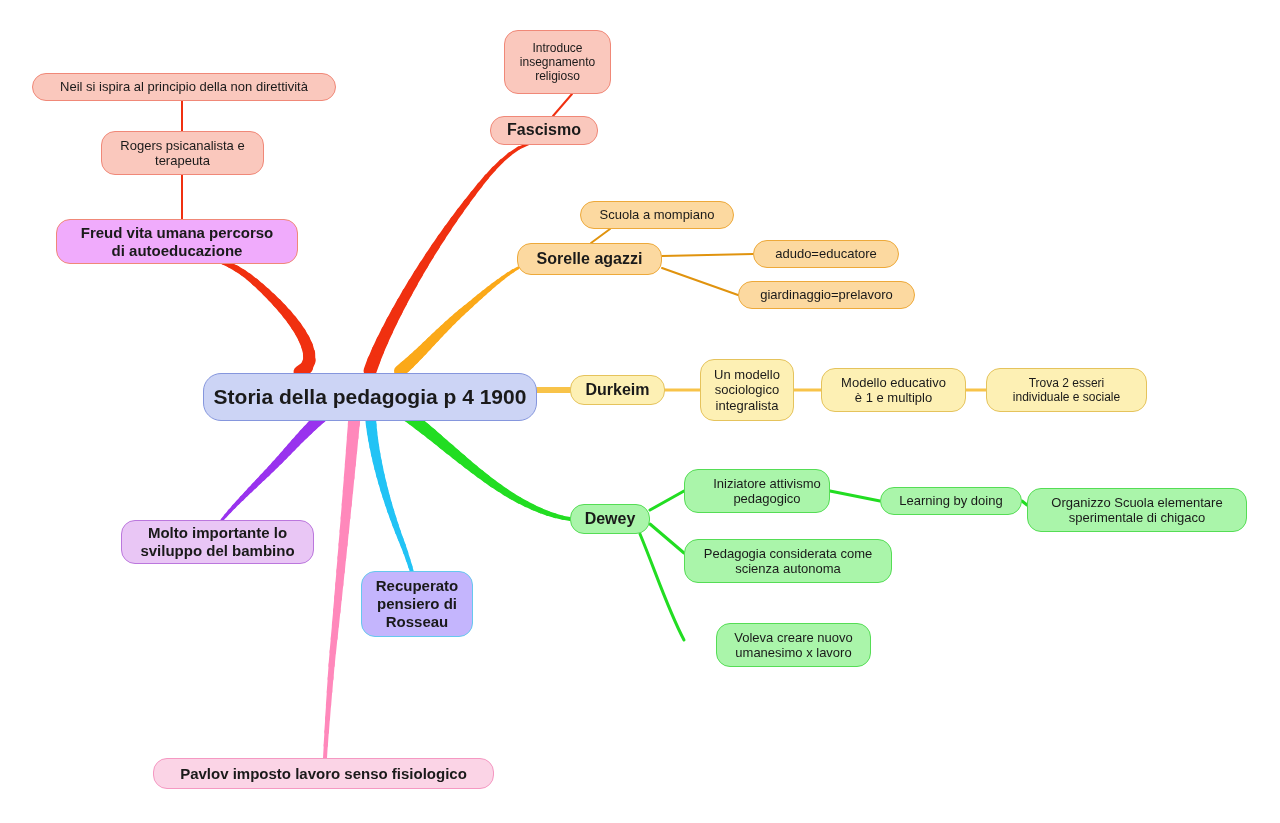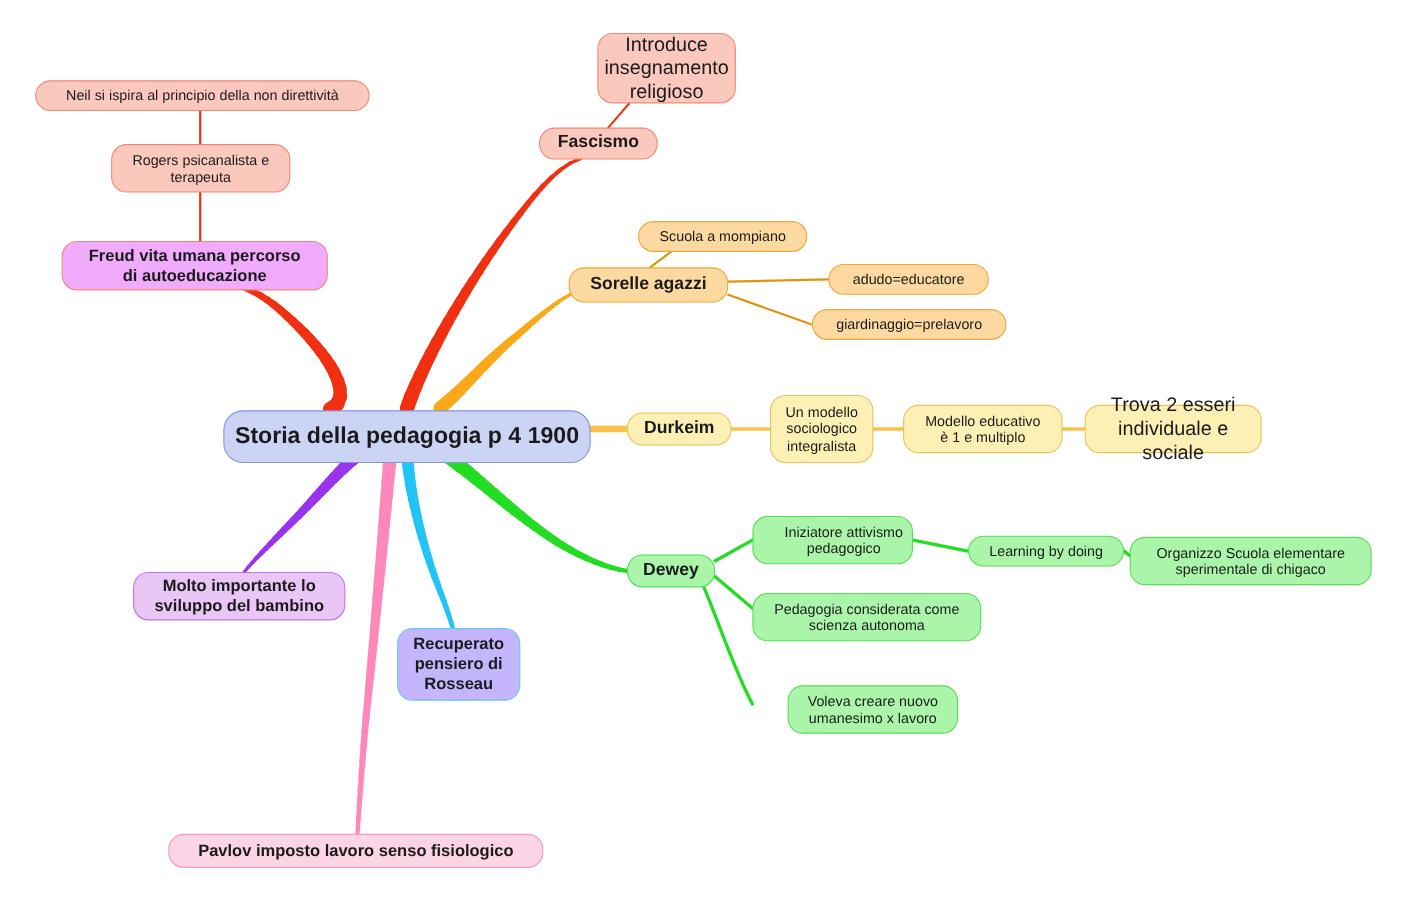--- a/index.html
+++ b/index.html
@@ -255,34 +255,34 @@
       <line x1="414.29351806640625" y1="580.526611328125" x2="416.01177978515625" y2="588.2955932617188" stroke="#22c3f5" stroke-linecap="round" stroke-width="3.3200000000000003"></line>
       <line x1="415.9015197753906" y1="587.7164916992188" x2="417" y2="595" stroke="#22c3f5" stroke-linecap="round" stroke-width="3"></line>
     </svg>
 <div class="node bold root" style="left: 203px; top: 373px; width: 334px; height: 48px; background: rgb(204, 212, 245); border-color: rgb(133, 150, 221); font-size: 21px;">Storia della pedagogia p 4 1900</div>
     <div class="node bold" style="left: 56px; top: 219px; width: 242px; height: 45px; background: #f0abfc; border-color: rgb(240, 136, 120); font-size: 15px;">Freud vita umana percorso
 di autoeducazione</div>
     <div class="node" style="left: 101px; top: 131px; width: 163px; height: 44px; background: rgb(250, 200, 189); border-color: rgb(240, 136, 120); font-size: 13px;">Rogers psicanalista e
 terapeuta</div>
     <div class="node" style="left: 32px; top: 73px; width: 304px; height: 28px; background: rgb(250, 200, 189); border-color: rgb(240, 136, 120); font-size: 13px;">Neil si ispira al principio della non direttività</div>
     <div class="node bold" style="left: 490px; top: 116px; width: 108px; height: 29px; background: rgb(250, 200, 189); border-color: rgb(240, 136, 120); font-size: 16px;">Fascismo</div>
-    <div class="node" style="left: 543px; top: 30px; width: 126px; height: 64px; background: rgb(250, 200, 189); border-color: rgb(240, 136, 120); font-size: 18px;">Introduce
+    <div class="node" style="left: 504px; top: 30px; width: 107px; height: 64px; background: rgb(250, 200, 189); border-color: rgb(240, 136, 120); font-size: 12px;">Introduce
 insegnamento
 religioso</div>
     <div class="node bold" style="left: 517px; top: 243px; width: 145px; height: 32px; background: rgb(252, 217, 160); border-color: rgb(237, 169, 58); font-size: 16px;">Sorelle agazzi</div>
     <div class="node" style="left: 580px; top: 201px; width: 154px; height: 28px; background: rgb(252, 217, 160); border-color: rgb(237, 169, 58); font-size: 13px;">Scuola a mompiano</div>
     <div class="node" style="left: 753px; top: 240px; width: 146px; height: 28px; background: rgb(252, 217, 160); border-color: rgb(237, 169, 58); font-size: 13px;">adudo=educatore</div>
     <div class="node" style="left: 738px; top: 281px; width: 177px; height: 28px; background: rgb(252, 217, 160); border-color: rgb(237, 169, 58); font-size: 13px;">giardinaggio=prelavoro</div>
     <div class="node bold" style="left: 570px; top: 375px; width: 95px; height: 30px; background: rgb(253, 240, 180); border-color: rgb(229, 195, 92); font-size: 16px;">Durkeim</div>
     <div class="node" style="left: 700px; top: 359px; width: 94px; height: 62px; background: rgb(253, 240, 180); border-color: rgb(229, 195, 92); font-size: 13px;">Un modello
 sociologico
 integralista</div>
     <div class="node" style="left: 821px; top: 368px; width: 145px; height: 44px; background: rgb(253, 240, 180); border-color: rgb(229, 195, 92); font-size: 13px;">Modello educativo
 è 1 e multiplo</div>
-    <div class="node" style="left: 986px; top: 368px; width: 161px; height: 44px; background: rgb(253, 240, 180); border-color: rgb(229, 195, 92); font-size: 18px;">Trova 2 esseri
+    <div class="node" style="left: 986px; top: 368px; width: 161px; height: 44px; background: rgb(253, 240, 180); border-color: rgb(229, 195, 92); font-size: 12px;">Trova 2 esseri
 individuale e sociale</div>
     <div class="node bold" style="left: 570px; top: 504px; width: 80px; height: 30px; background: rgb(170, 245, 170); border-color: rgb(85, 221, 85); font-size: 16px;">Dewey</div>
     <div class="node" style="left: 684px; top: 469px; width: 146px; height: 44px; background: rgb(170, 245, 170); border-color: rgb(85, 221, 85); font-size: 13px; padding-left: 28px;">Iniziatore attivismo
 pedagogico</div>
     <div class="node" style="left: 880px; top: 487px; width: 142px; height: 28px; background: rgb(170, 245, 170); border-color: rgb(85, 221, 85); font-size: 13px;">Learning by doing</div>
     <div class="node" style="left: 1027px; top: 488px; width: 220px; height: 44px; background: rgb(170, 245, 170); border-color: rgb(85, 221, 85); font-size: 13px;">Organizzo Scuola elementare
 sperimentale di chigaco</div>
     <div class="node" style="left: 684px; top: 539px; width: 208px; height: 44px; background: rgb(170, 245, 170); border-color: rgb(85, 221, 85); font-size: 13px;">Pedagogia considerata come
 scienza autonoma</div>
     <div class="node" style="left: 684px; top: 623px; width: 155px; height: 44px; background: rgb(170, 245, 170); border-color: rgb(85, 221, 85); font-size: 13px; margin-left: 32px;">Voleva creare nuovo

